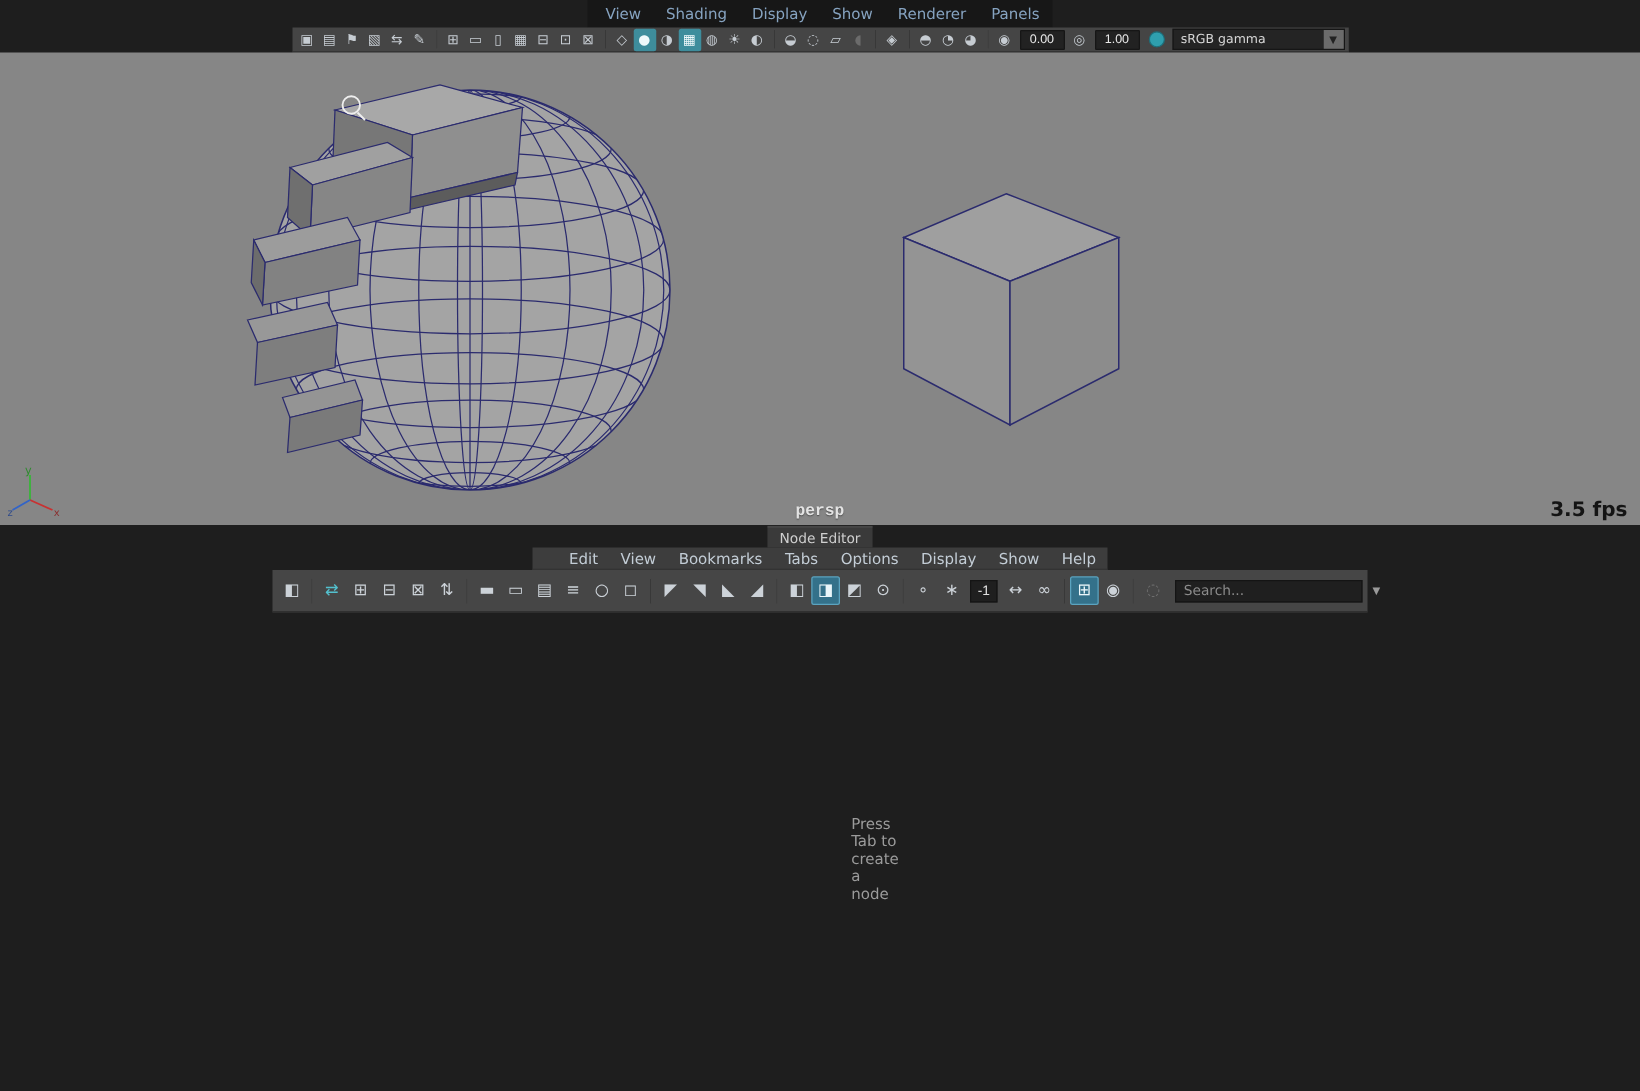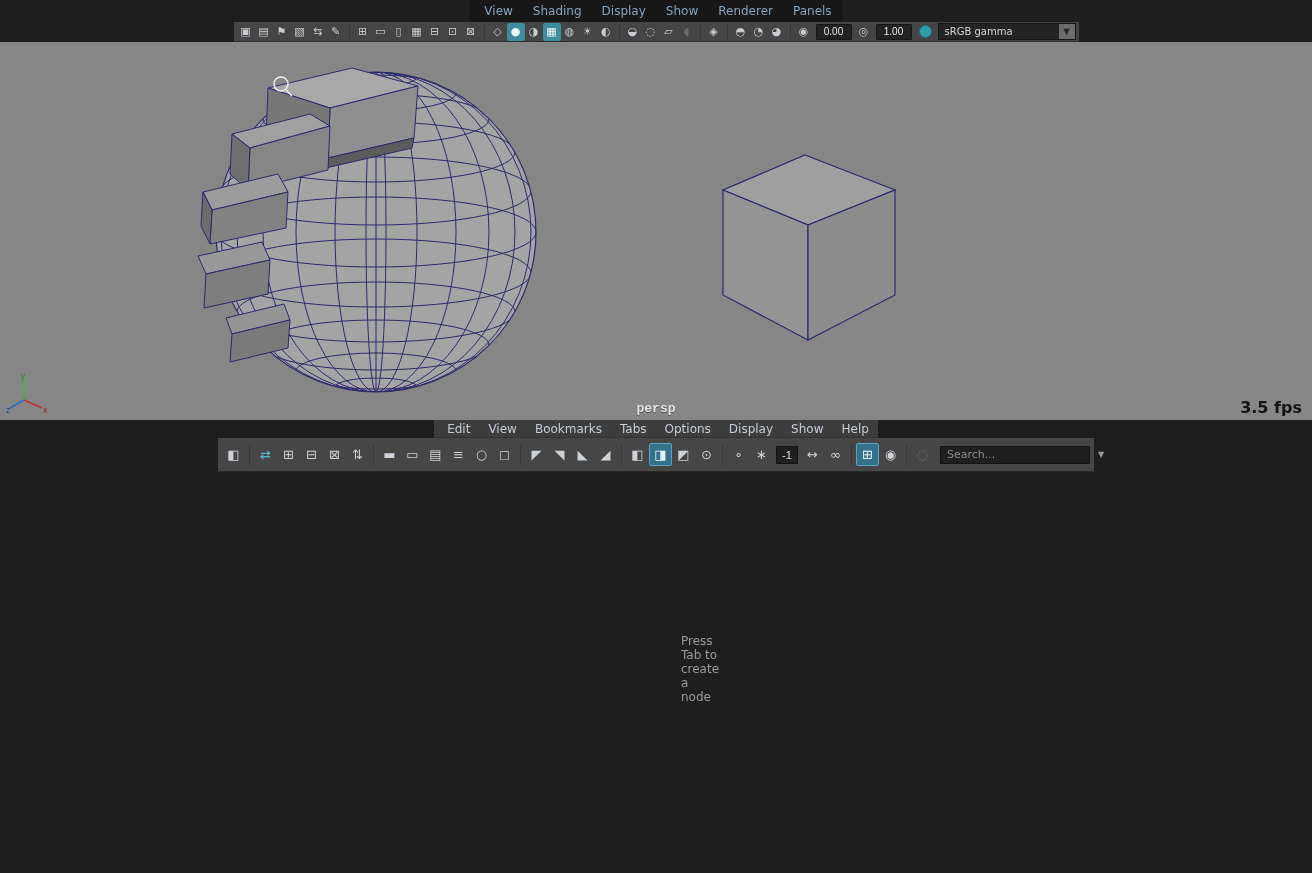--- a/index.html
+++ b/index.html
@@ -25,21 +25,21 @@
 
   
   .viewport { height:378px; background:#868686; position:relative; flex:none; }
   .hud-camera { position:absolute; bottom:4px; left:50%; transform:translateX(-50%); color:#e3e3e3; font-size:13px; font-weight:bold; text-shadow:0 1px 1px #4a4a4a;font-family:Liberation Mono, monospace; }
   .hud-fps { position:absolute; bottom:3px; right:10px; color:#141414; font-size:16px; font-weight:bold; }
   .axis-gizmo { position:absolute; left:6px; bottom:6px; }
 
   
   .ne-titlebar { height:18px; background:#222222; display:flex; align-items:flex-end; flex:none; }
   .ne-title-tab { height:17px; background:#3a3a3a; color:#cfcfcf; font-size:11px; display:flex; align-items:center; padding:0 10px; border-top:1px solid #4d4d4d; }
-  .ne-menubar { height:18px; background:#3d3d3d; display:flex; align-items:center; padding-left:4px; flex:none; border-bottom:1px solid #333; }
+  .ne-menubar { height:18px; background:#3d3d3d; display:flex; align-items:center; padding-left:20px; flex:none; border-bottom:1px solid #333; }
   .ne-menubar .mi { color:#c3cdd6; font-size:12px; padding:0 9px; }
   .ne-toolbar { height:34px; background:#464646; display:flex; align-items:center; padding:0 4px; flex:none; border-bottom:1px solid #2a2a2a; }
   .ne-icon { width:23px; height:23px; display:flex; align-items:center; justify-content:center; color:#ccd2d8; font-size:13px; border-radius:2px; flex:none; line-height:1; }
   .ne-icon.teal { color:#53c0ce; }
   .ne-icon.active { background:#34718a; border:1px solid #5ba4c0; color:#eaf6fa; }
   .ne-icon.disabled { color:#6f6f6f; }
   .ne-sep { width:1px; height:20px; background:#5b5b5b; border-right:1px solid #383838; margin:0 4px; flex:none; }
   .ne-depth-field { width:22px; height:18px; background:#1f1f1f; color:#e0e0e0; font-size:11px; text-align:center; border:1px solid #141414; margin:0 3px; flex:none; }
   .ne-search { width:150px; height:18px; background:#1f1f1f; border:1px solid #141414; display:flex; align-items:center; margin-left:6px; flex:none; }
   .ne-search input { flex:1; background:transparent; border:none; outline:none; color:#bbb; font-size:11px; padding:0 6px; font-family:"DejaVu Sans",sans-serif; }
@@ -185,20 +185,23 @@
       <line x1="18" y1="30" x2="4" y2="38" stroke="#3264c8" stroke-width="1.5"></line>
       <text x="14" y="9" font-size="9" fill="#2e8b2e">y</text>
       <text x="37" y="43" font-size="8" fill="#8b2e2e">x</text>
       <text x="0" y="43" font-size="8" fill="#2e4a8b">z</text>
     </svg>
 
     <span class="hud-camera">persp</span>
     <span class="hud-fps">3.5 fps</span>
   </div>
 
+  <div class="ne-titlebar">
+    <span class="ne-title-tab">Node Editor</span>
+  </div>
 
   <div class="ne-menubar">
     <span class="mi">Edit</span>
     <span class="mi">View</span>
     <span class="mi">Bookmarks</span>
     <span class="mi">Tabs</span>
     <span class="mi">Options</span>
     <span class="mi">Display</span>
     <span class="mi">Show</span>
     <span class="mi">Help</span>

